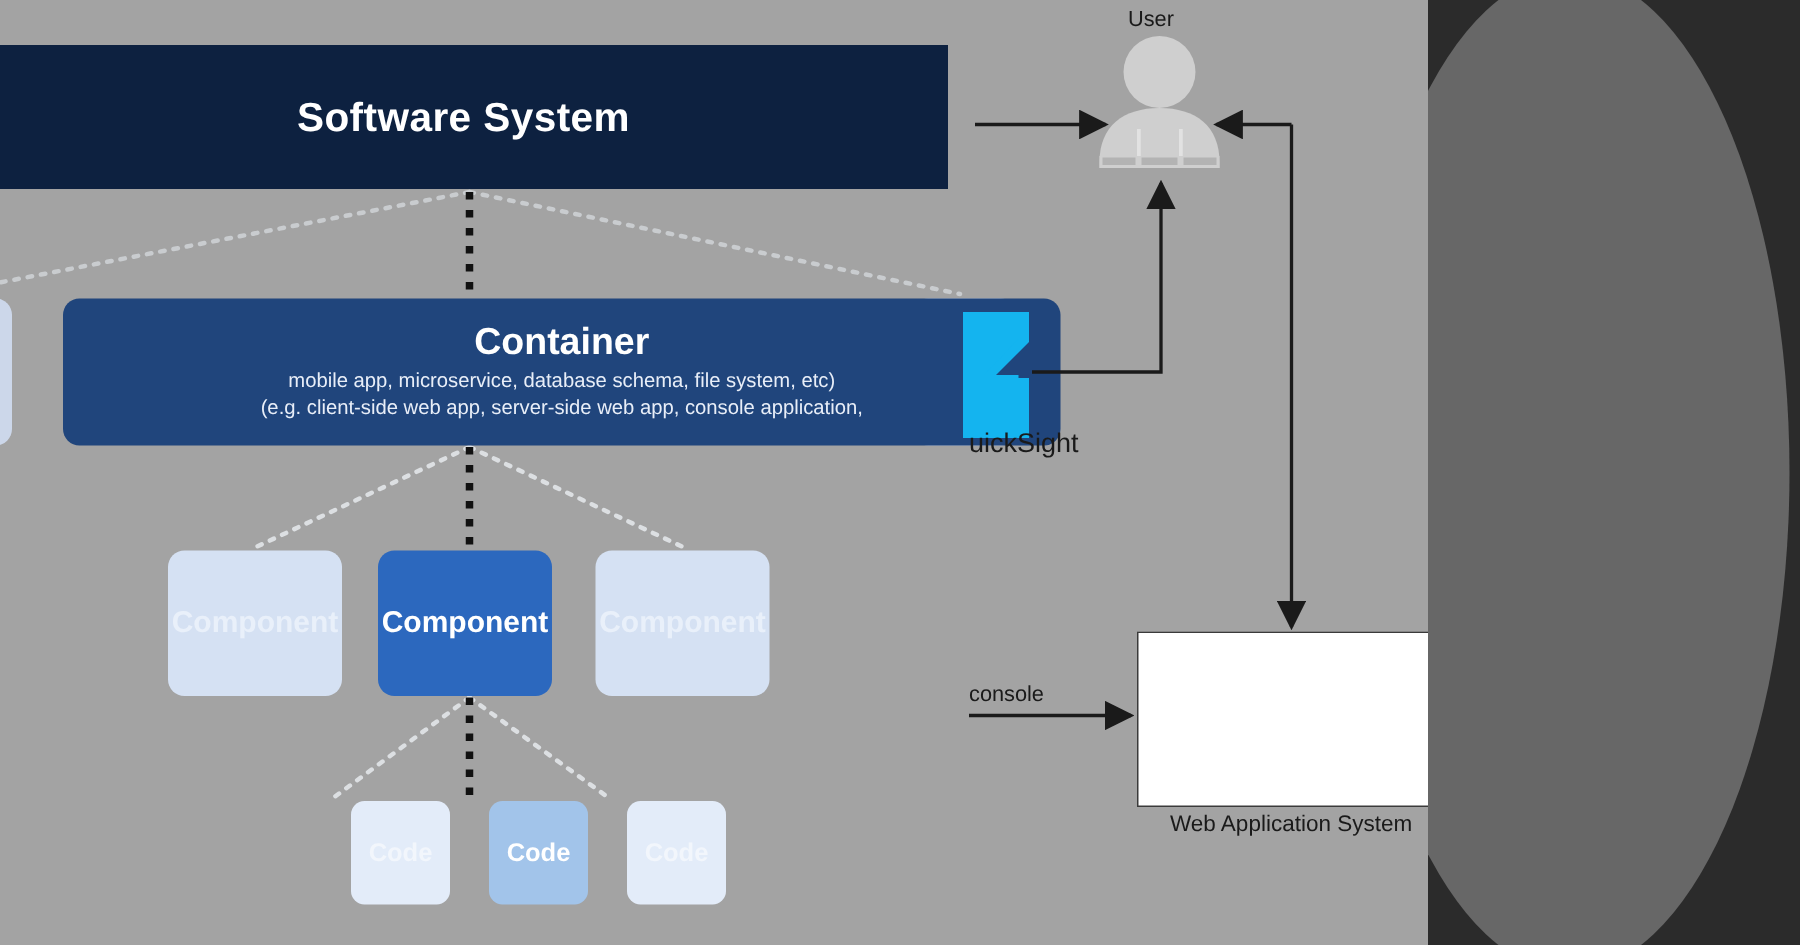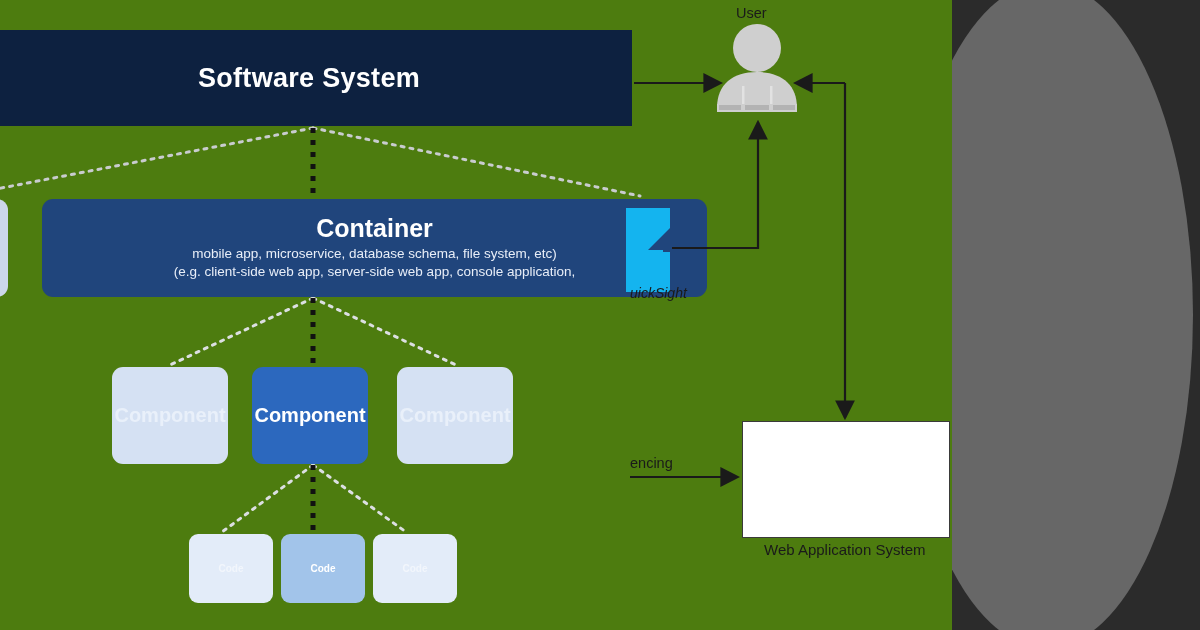--- a/index.html
+++ b/index.html
@@ -7,21 +7,21 @@
   body{
     width:1200px;height:630px;
     background:#ffffff;
     font-family:"Liberation Sans",sans-serif;
     overflow:hidden;
     position:relative;
   }
   .stage{position:absolute;left:0;top:0;width:1200px;height:630px;overflow:hidden;background:#fff;}
 
   
-  .c4{position:absolute;left:0;top:0;width:952px;height:630px;background:#4d7c0f;overflow:hidden;}
+  .c4{position:absolute;left:0;top:0;width:952px;height:630px;background:#a3a3a3;overflow:hidden;}
 
   .c4-svg{position:absolute;left:0;top:0;width:952px;height:630px;}
 
   .sys-bar{
     position:absolute;left:-14px;top:30px;width:646px;height:96px;
     background:#0d2140;
     display:flex;align-items:center;justify-content:center;
     z-index:4;
   }
   .sys-bar span{
@@ -49,40 +49,40 @@
     display:flex;align-items:center;justify-content:center;
     font-size:20px;font-weight:bold;z-index:4;
   }
   .comp.dim{background:#d5e1f3;color:#e9f0fa;}
   .comp.on{background:#2c68be;color:#ffffff;}
   .comp-1{left:112px;}
   .comp-2{left:252px;}
   .comp-3{left:397px;}
 
   .code{
-    position:absolute;top:534px;width:84px;height:69px;border-radius:9px;
+    position:absolute;top:534px;width:66px;height:69px;border-radius:9px;
     display:flex;align-items:center;justify-content:center;
-    font-size:10px;font-weight:bold;z-index:4;
+    font-size:17px;font-weight:bold;z-index:4;margin-left:45px;
   }
   .code.dim{background:#e3ecf9;color:#f2f6fc;}
   .code.on{background:#a2c4ea;color:#ffffff;}
   .code-1{left:189px;}
   .code-2{left:281px;}
   .code-3{left:373px;}
 
   
-  .arch{position:absolute;left:0;top:0;width:952px;height:448px;z-index:6;}
+  .arch{position:absolute;left:16px;top:0;width:952px;height:448px;z-index:6;}
   .arch-svg{position:absolute;left:0;top:0;width:952px;height:630px;overflow:visible;}
 
   .arch-label{
     position:absolute;color:#1a1a1a;font-size:14.5px;
     font-family:"Liberation Sans",sans-serif;white-space:nowrap;
   }
   .lbl-user{left:736px;top:5px;}
-  .lbl-qs{left:630px;top:285px;font-size:14px;font-style:italic;}
+  .lbl-qs{left:630px;top:285px;font-size:18px;}
   .lbl-wac{left:764px;top:541px;font-size:15px;}
   .lbl-encing{left:630px;top:455px;font-size:14.5px;}
 
   .wac-box{
     position:absolute;left:742px;top:421px;width:208px;height:117px;
     border:1.6px solid #3a3a3a;background:#fff;box-sizing:border-box;
     display:flex;align-items:center;justify-content:center;gap:10px;z-index:7;
   }
 
   
@@ -186,20 +186,20 @@
         <rect x="884" y="441" width="27" height="6" rx="3" fill="#ffffff"></rect>
         <circle cx="897" cy="516" r="6" fill="#ffffff"></circle>
       </g>
     </svg>
 
     <div class="wac-box"></div>
 
     <div class="arch-label lbl-user">User</div>
     <div class="arch-label lbl-qs">uickSight</div>
     <div class="arch-label lbl-wac">Web Application System</div>
-    <div class="arch-label lbl-encing">encing</div>
+    <div class="arch-label lbl-encing">console</div>
   </div>
 
   <div class="dark-panel">
     <div class="dark-circle"></div>
   </div>
 
 </div>
 
 </body></html>

